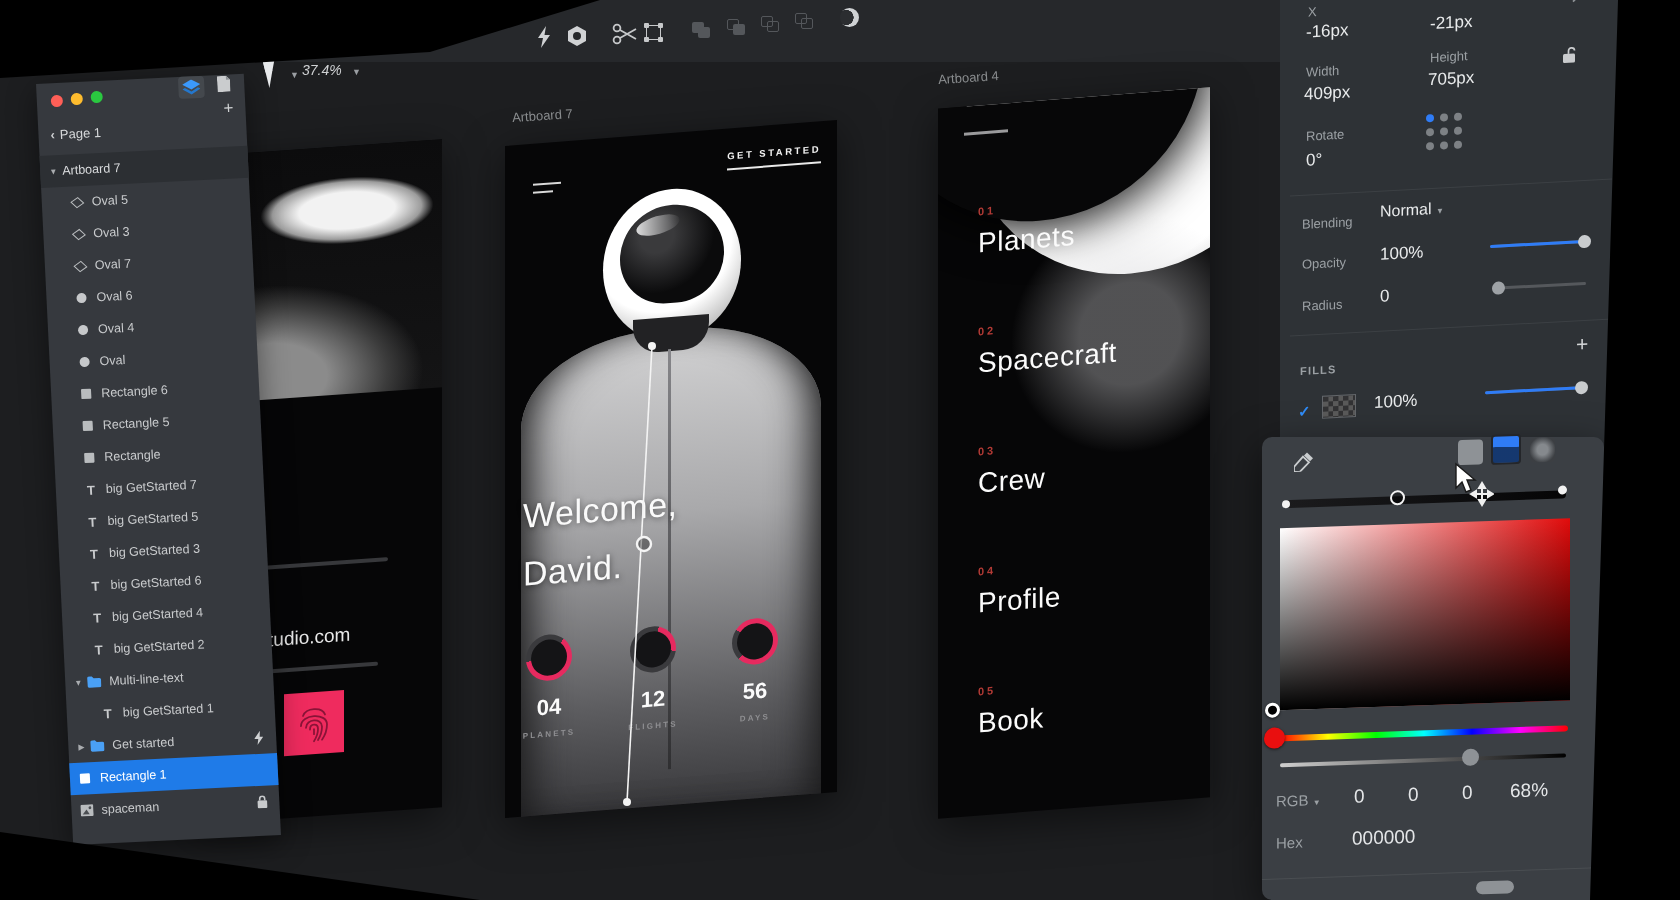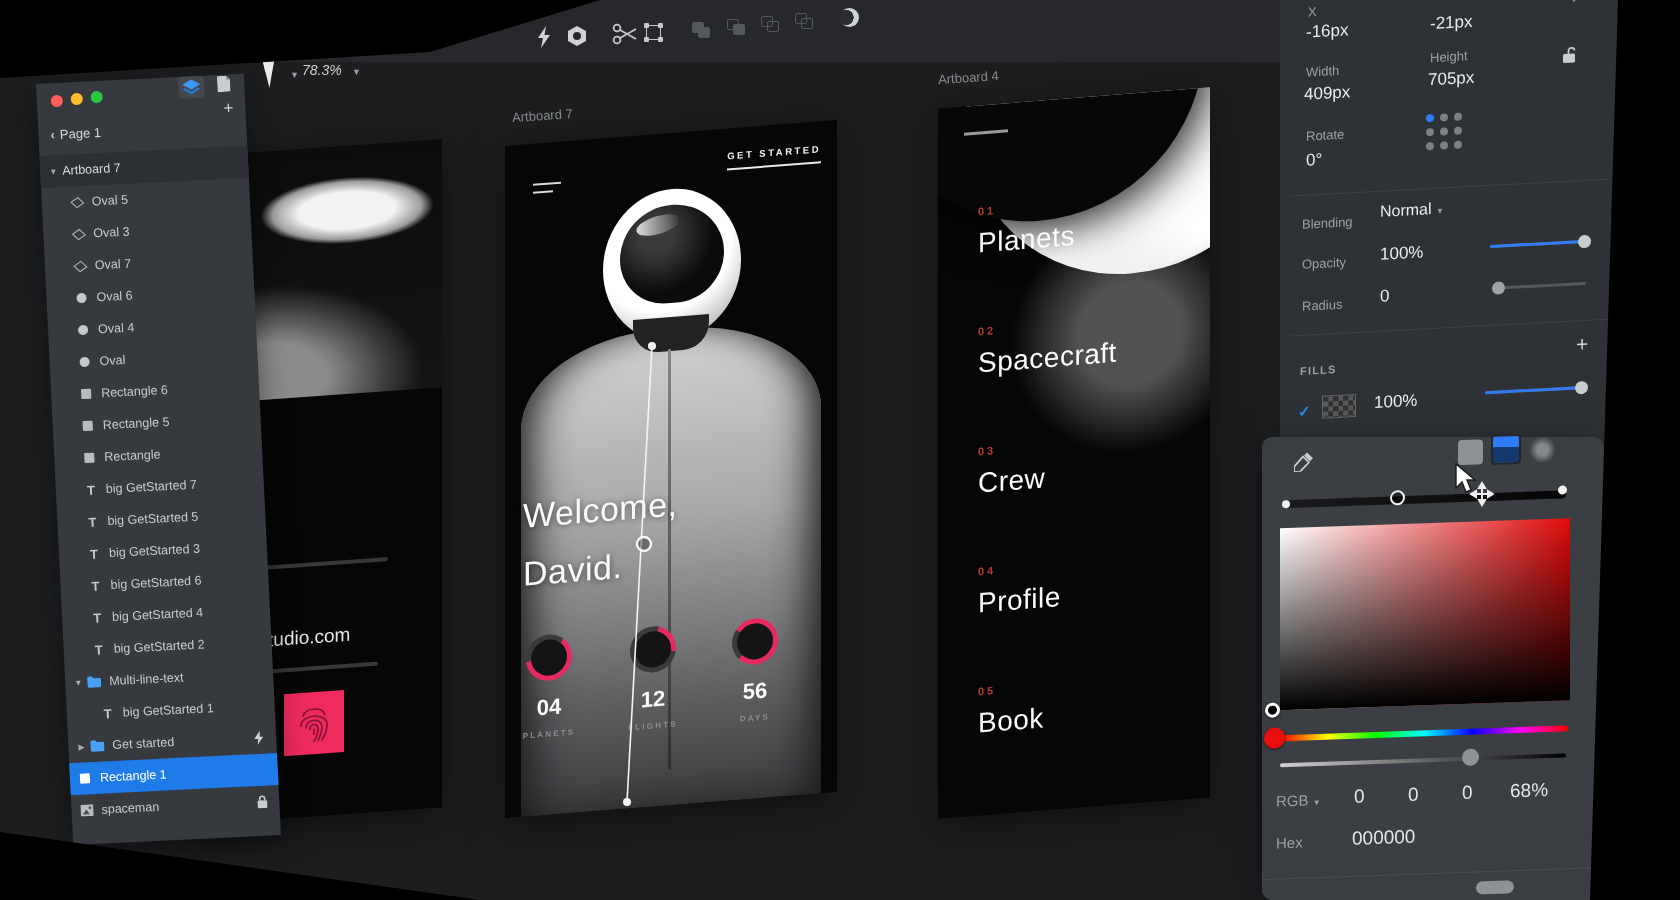--- a/index.html
+++ b/index.html
@@ -229,21 +229,21 @@
       </div>
     </div>
   <div class="tbi" style="left:840px;top:8px;">
       <div class="moon"></div>
     </div>
 
   <div class="tbi" style="left:266px;top:60px;z-index:6;">
       <div class="cursor-tool"></div>
     </div>
   <div class="tbi caret" style="left:290px;top:70px;z-index:6;">▼</div>
-  <div class="tbi zoomtxt" style="left:302px;top:62px;z-index:6;">78.3%</div>
+  <div class="tbi zoomtxt" style="left:302px;top:62px;z-index:6;">37.4%</div>
   <div class="tbi caret" style="left:352px;top:67px;z-index:6;">▼</div>
 
   <div class="abs artboard-frame" id="ab-left">
     <div class="ship-img"></div>
     <div class="bigcut">ed</div>
     <div class="field-txt" style="left:24px;top:372px;">son</div>
     <div class="field-line" style="left:24px;top:414px;width:172px;"></div>
     <div class="field-txt" style="left:18px;top:478px;font-size:19px;">visionstudio.com</div>
     <div class="field-line" style="left:18px;top:518px;width:168px;"></div>
     <div class="fp-box">

